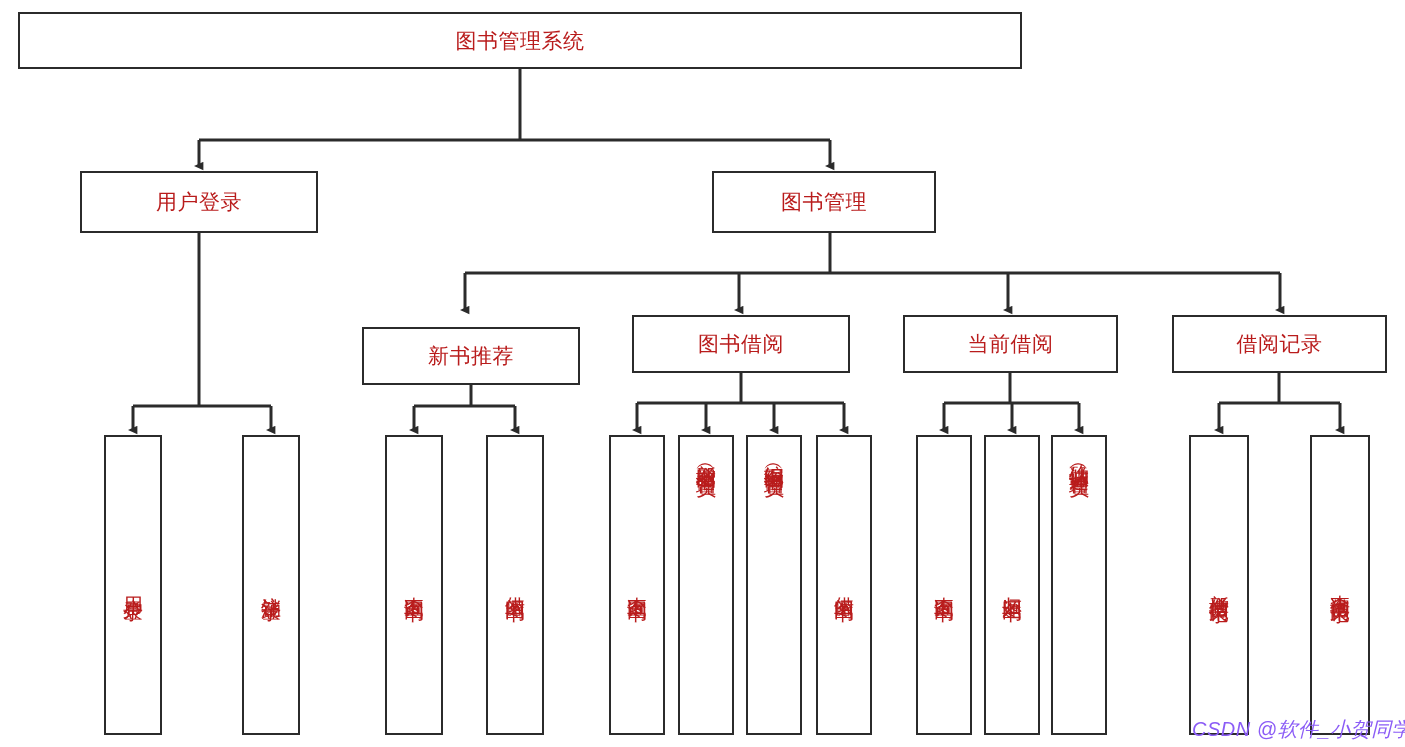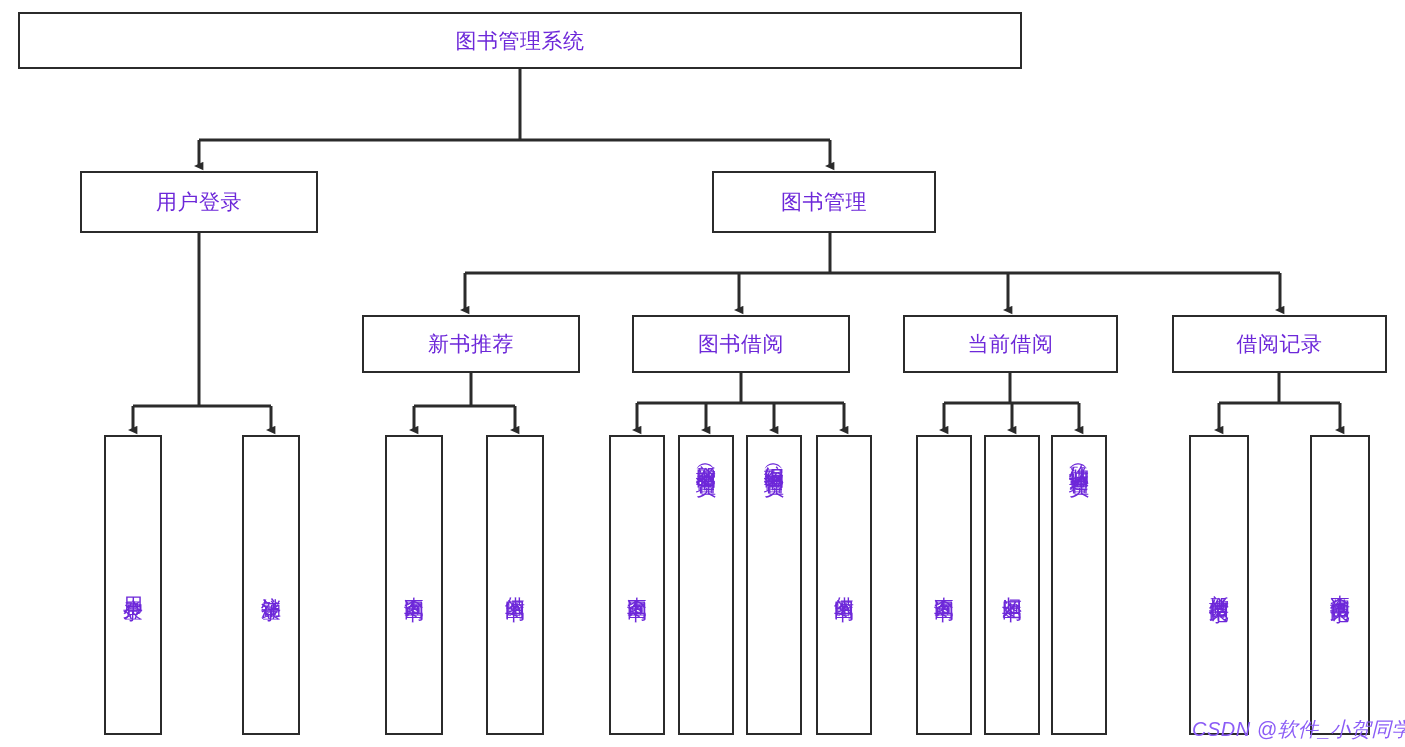--- a/index.html
+++ b/index.html
@@ -25,21 +25,21 @@
     height: 747px;
   }
   .node {
     position: absolute;
     box-sizing: border-box;
     border: 2px solid #2b2b2b;
     background: #ffffff;
     display: flex;
     align-items: center;
     justify-content: center;
-    color: #6d28d9;
+    color: #b91c1c;
   }
   .node.horizontal .node-label {
     font-size: 21px;
     line-height: 1.2;
     letter-spacing: 0.5px;
     white-space: nowrap;
   }
   .node.vertical {
     align-items: flex-start;
     justify-content: center;
@@ -129,21 +129,21 @@
     <span class="node-label">图书管理系统</span>
   </div>
 
   <div class="node horizontal" style="left:80px; top:171px; width:238px; height:62px;">
     <span class="node-label">用户登录</span>
   </div>
   <div class="node horizontal" style="left:712px; top:171px; width:224px; height:62px;">
     <span class="node-label">图书管理</span>
   </div>
 
-  <div class="node horizontal" style="left:362px; top:315px; width:218px; height:58px;">
+  <div class="node horizontal" style="left:362px; top:327px; width:218px; height:58px;">
     <span class="node-label">新书推荐</span>
   </div>
   <div class="node horizontal" style="left:632px; top:315px; width:218px; height:58px;">
     <span class="node-label">图书借阅</span>
   </div>
   <div class="node horizontal" style="left:903px; top:315px; width:215px; height:58px;">
     <span class="node-label">当前借阅</span>
   </div>
   <div class="node horizontal" style="left:1172px; top:315px; width:215px; height:58px;text-align:right;">
     <span class="node-label">借阅记录</span>

